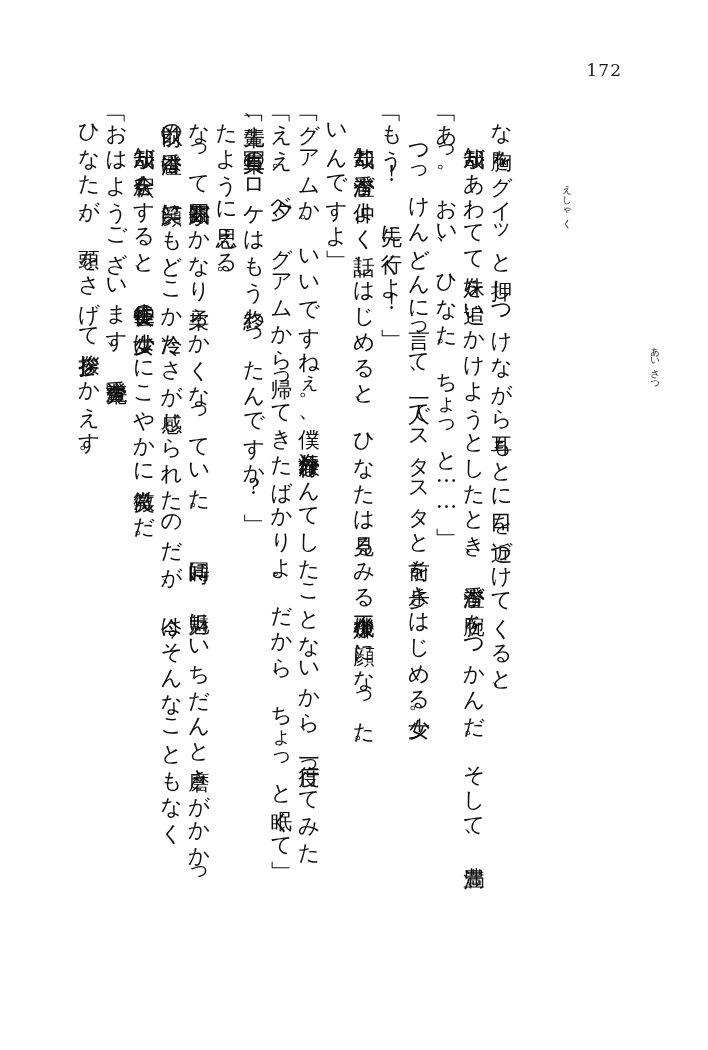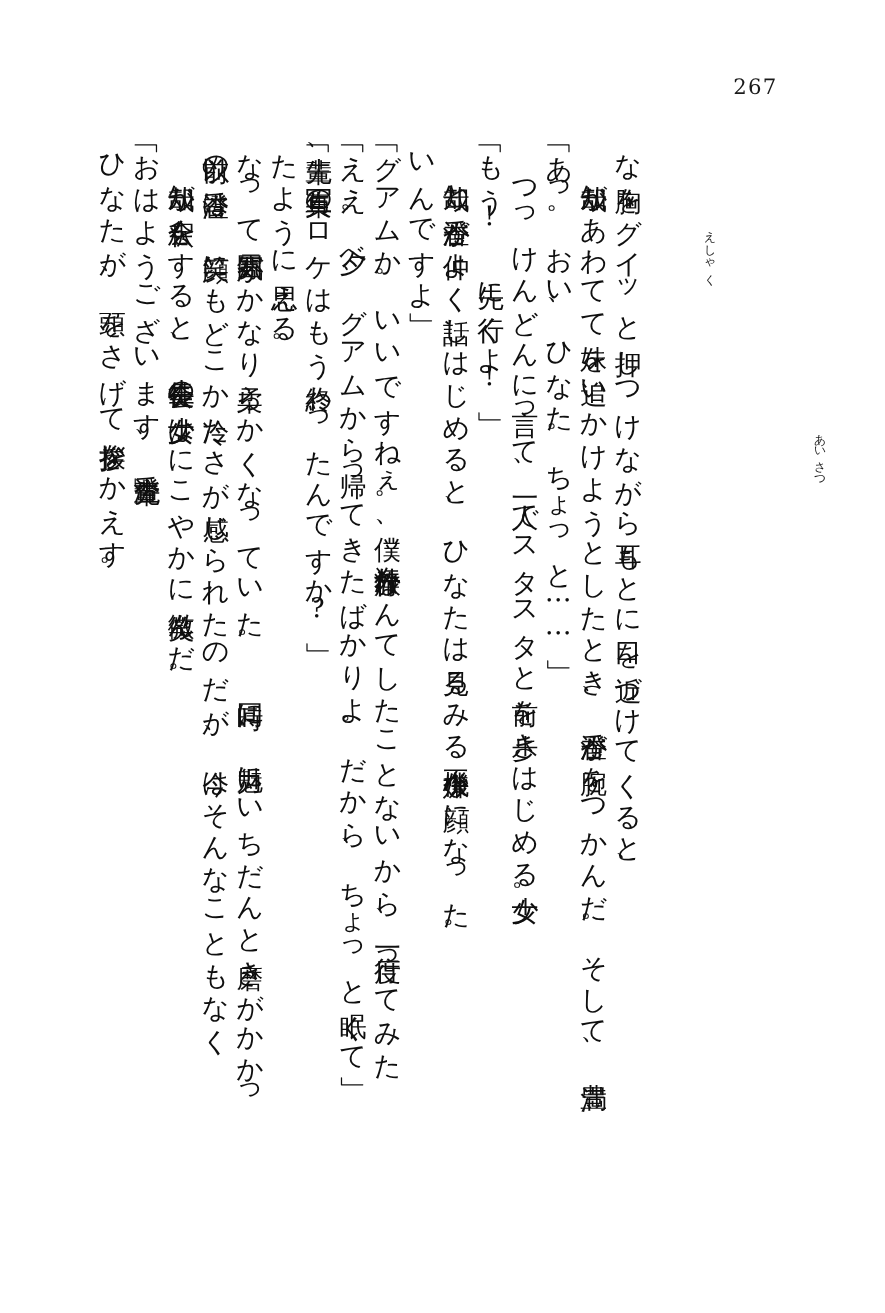--- a/index.html
+++ b/index.html
@@ -76,21 +76,21 @@
     color: #1c1c1c;
     writing-mode: vertical-rl;
     text-orientation: upright;
   }
 </style>
 </head>
 <body>
 
 <div class="page">
 
-  <div class="page-number">267</div>
+  <div class="page-number">172</div>
 
   <div class="body-text">
     <div class="col">ひなたが、頭をさげて挨拶をかえす。</div>
     <div class="col">「おはようございます、香澄先輩」</div>
     <div class="col indent">知哉が会釈をすると、生徒会長の少女はにこやかに微笑んだ。</div>
     <div class="col">以前の香澄は、笑顔にもどこか冷たさが感じられたのだが、今はそんなこともなく</div>
     <div class="col">なって雰囲気がかなり柔らかくなっていた。　同時に、魅力にいちだんと磨きがかかっ</div>
     <div class="col">たように思える。</div>
     <div class="col">「先輩、写真集のロケはもう終わったんですか?」</div>
     <div class="col">「ええ。夕べ、グアムから帰ってきたばかりよ。だから、ちょっと眠くて」</div>

